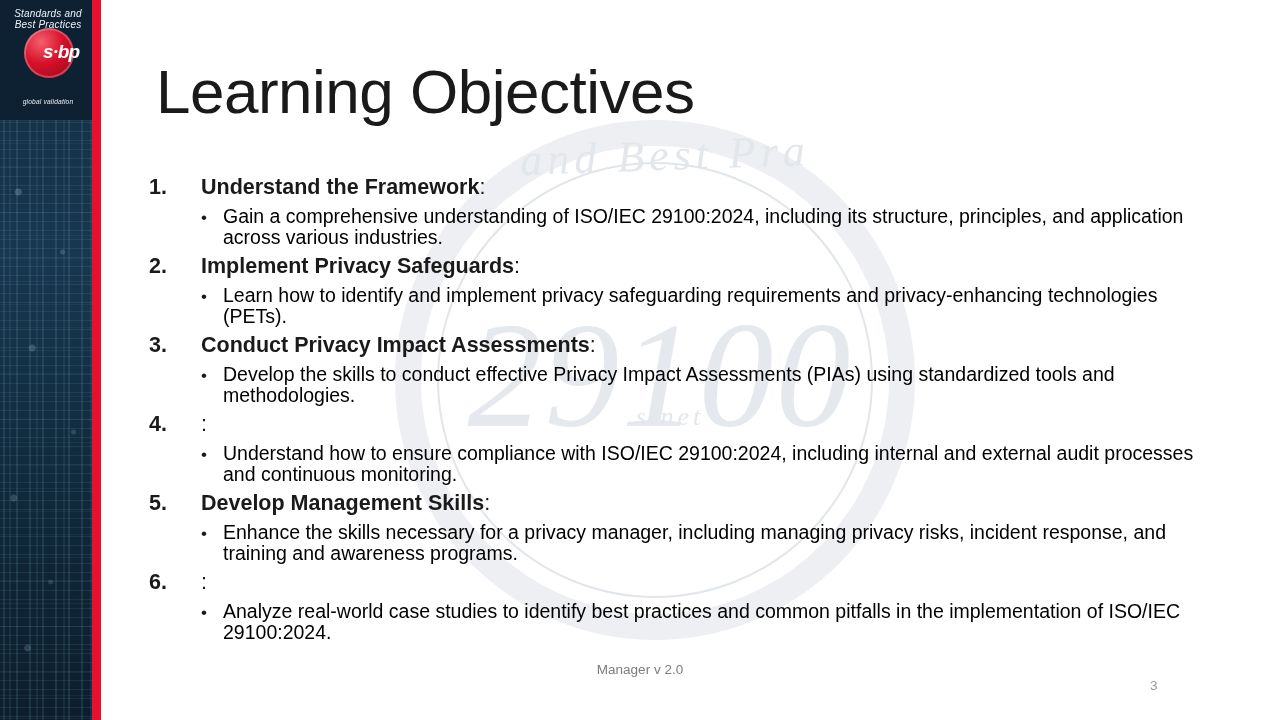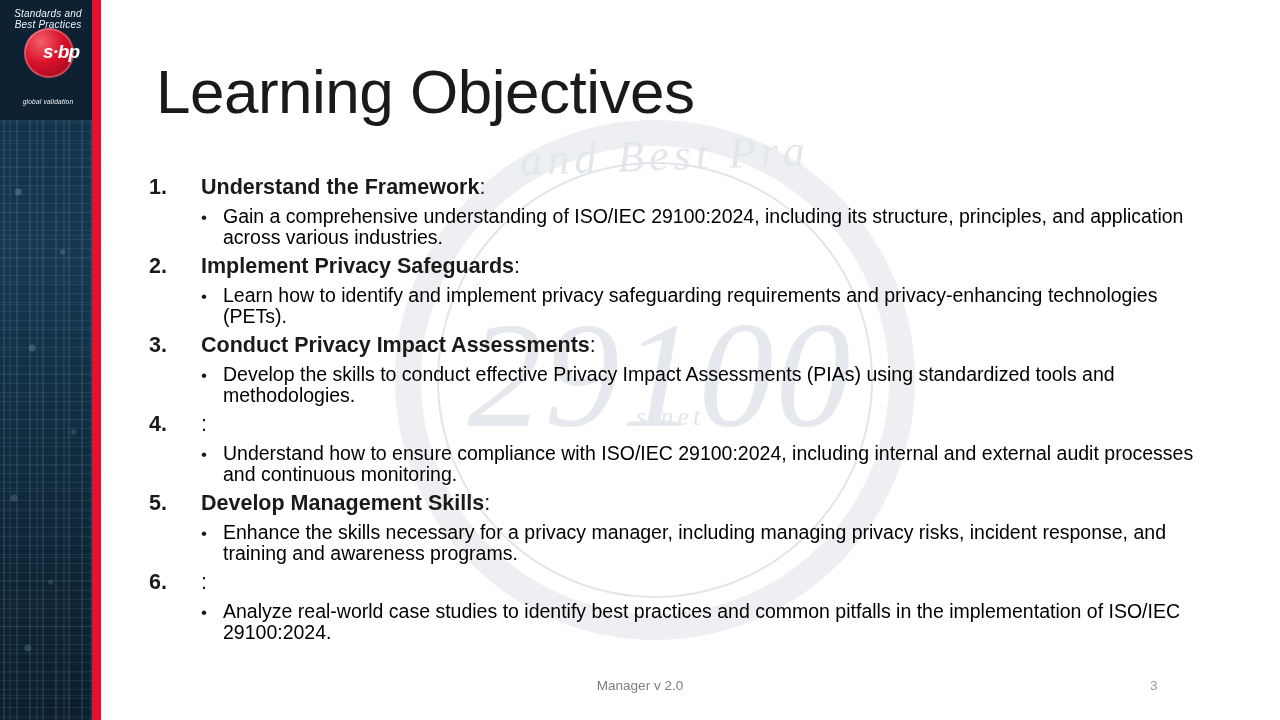--- a/index.html
+++ b/index.html
@@ -220,21 +220,21 @@
   .sub-text {
     font-size: 19.5px;
     line-height: 21px;
     color: #000000;
     max-width: 985px;
   }
 
   
   .footer-center {
     position: absolute;
-    left: 430px; top: 678px;
+    left: 430px; top: 662px;
     width: 420px;
     text-align: center;
     font-size: 13.5px;
     color: #7d7d7d;
   }
   .footer-page {
     position: absolute;
     left: 1150px; top: 678px;
     width: 30px;
     text-align: left;

